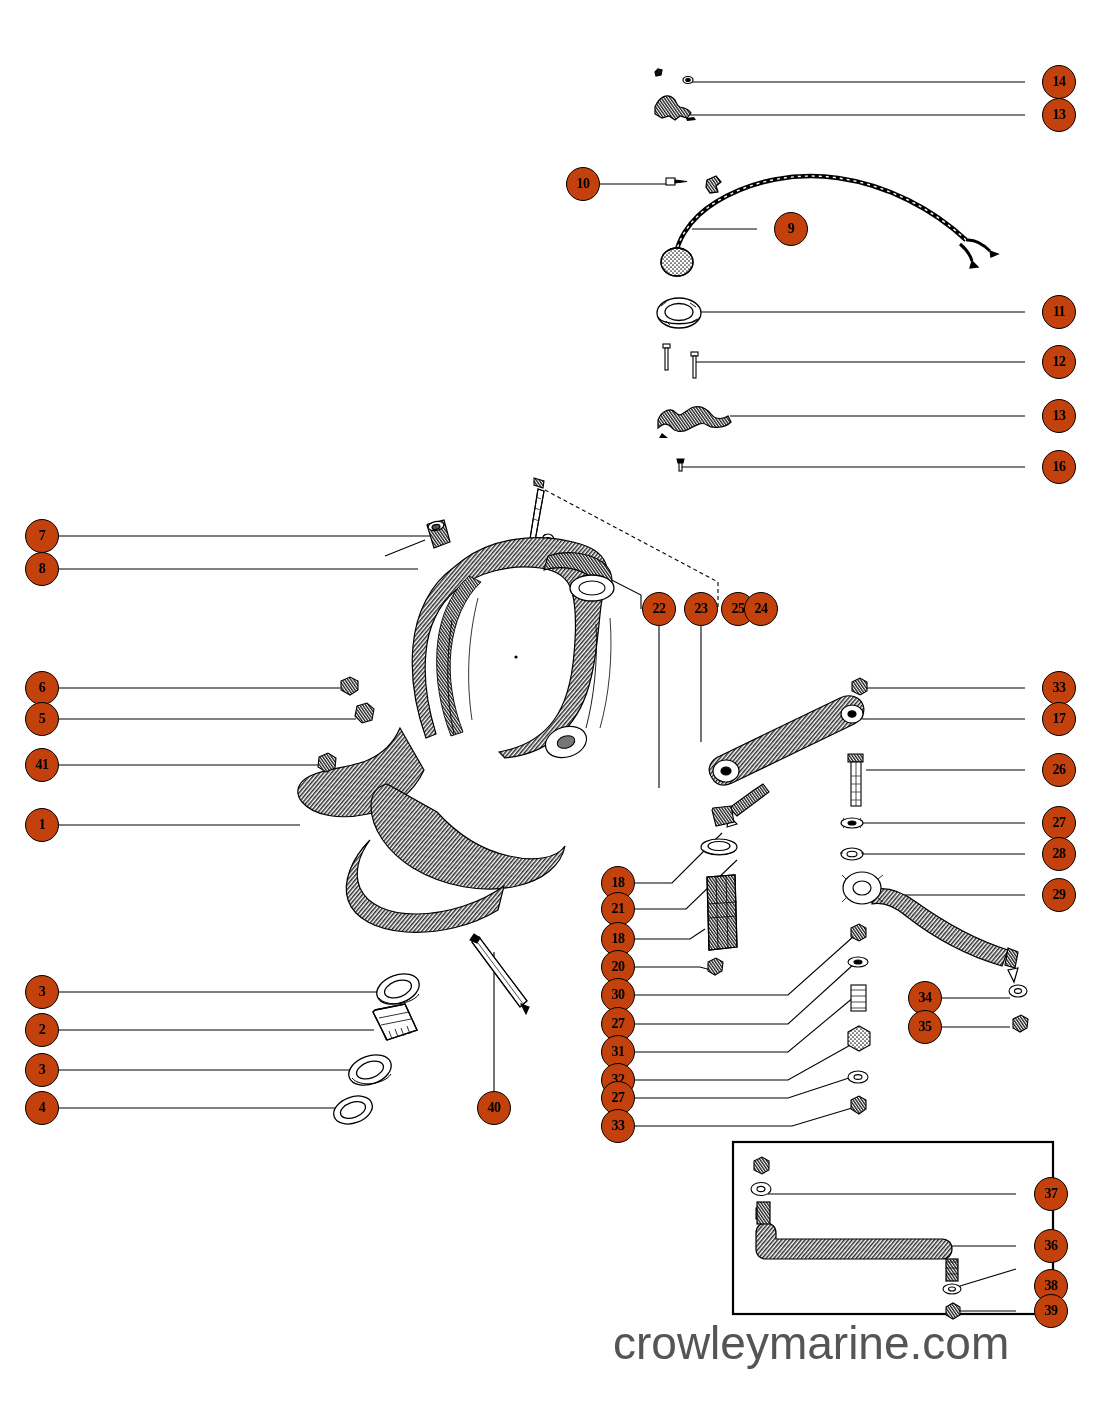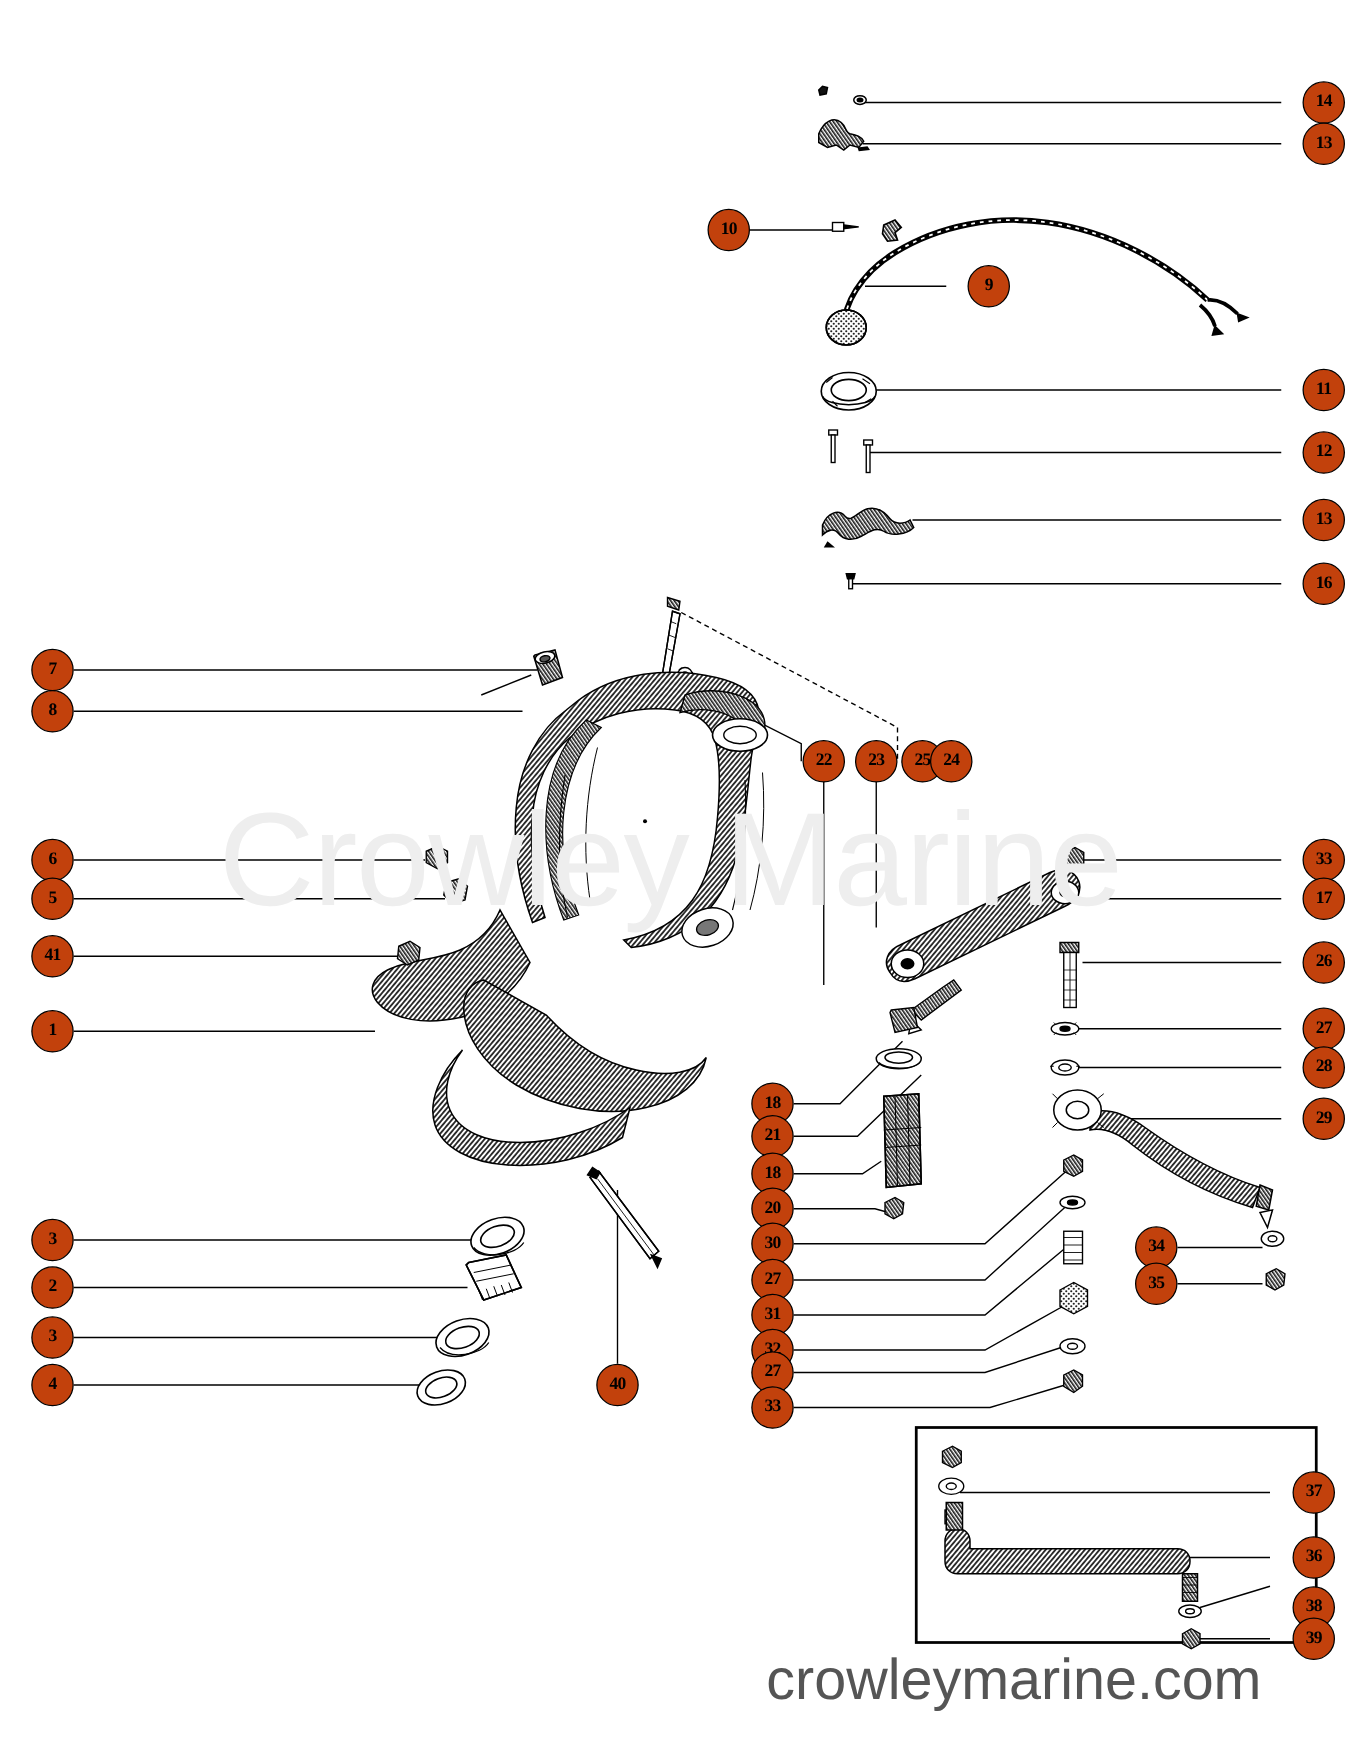--- a/index.html
+++ b/index.html
@@ -408,21 +408,20 @@
         <path d="M946 1307 l7 -4 l7 4 l0 8 l-7 4 l-7 -4 z" fill="url(#hatchD)"></path>
       </g>
       <line x1="960" y1="1286" x2="1016" y2="1269"></line>
       <line x1="960" y1="1311" x2="1016" y2="1311"></line>
       <line x1="768" y1="1194" x2="1016" y2="1194"></line>
       <line x1="952" y1="1246" x2="1016" y2="1246"></line>
 
     </g>
   </svg>
 
-  <div class="wm-main">Crowley Marine</div>
   <div class="wm-foot">crowleymarine.com</div>
 
   <div id="callout-layer">
       <div class="callout" style="left: 1042px; top: 65px;">14</div>
       <div class="callout" style="left: 1042px; top: 98px;">13</div>
       <div class="callout" style="left: 566px; top: 167px; text-align: center;">10</div>
       <div class="callout" style="left: 774px; top: 212px;">9</div>
       <div class="callout" style="left: 1042px; top: 295px;">11</div>
       <div class="callout" style="left: 1042px; top: 345px;">12</div>
       <div class="callout" style="left: 1042px; top: 399px;">13</div>

